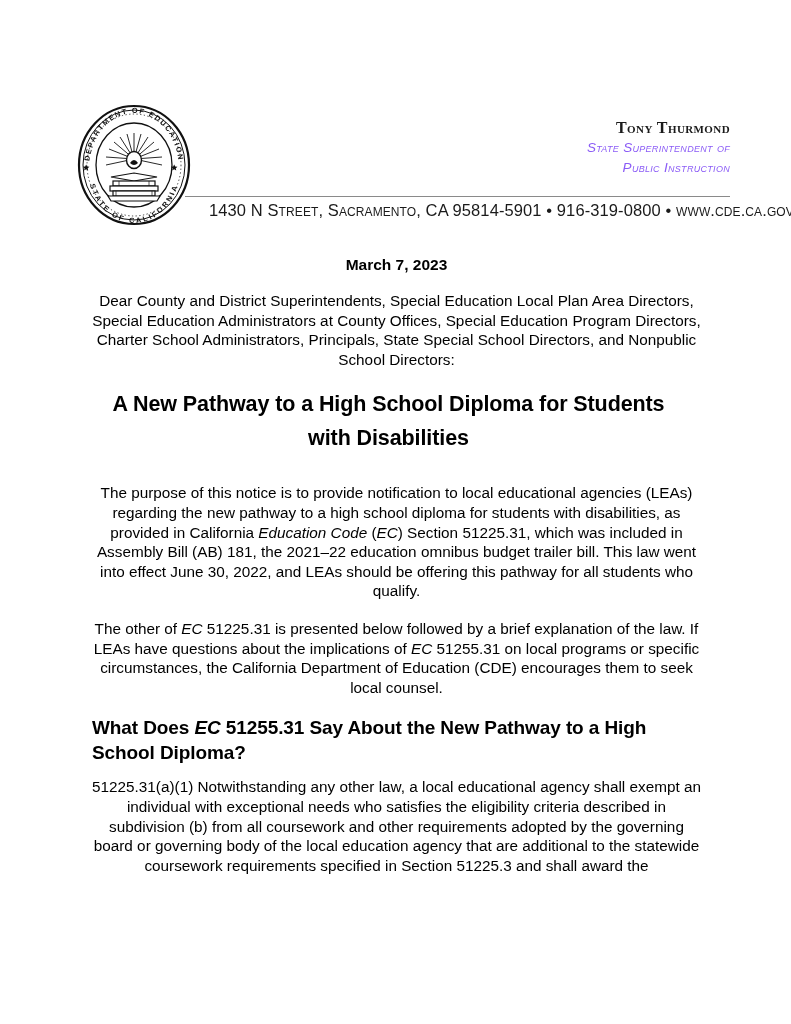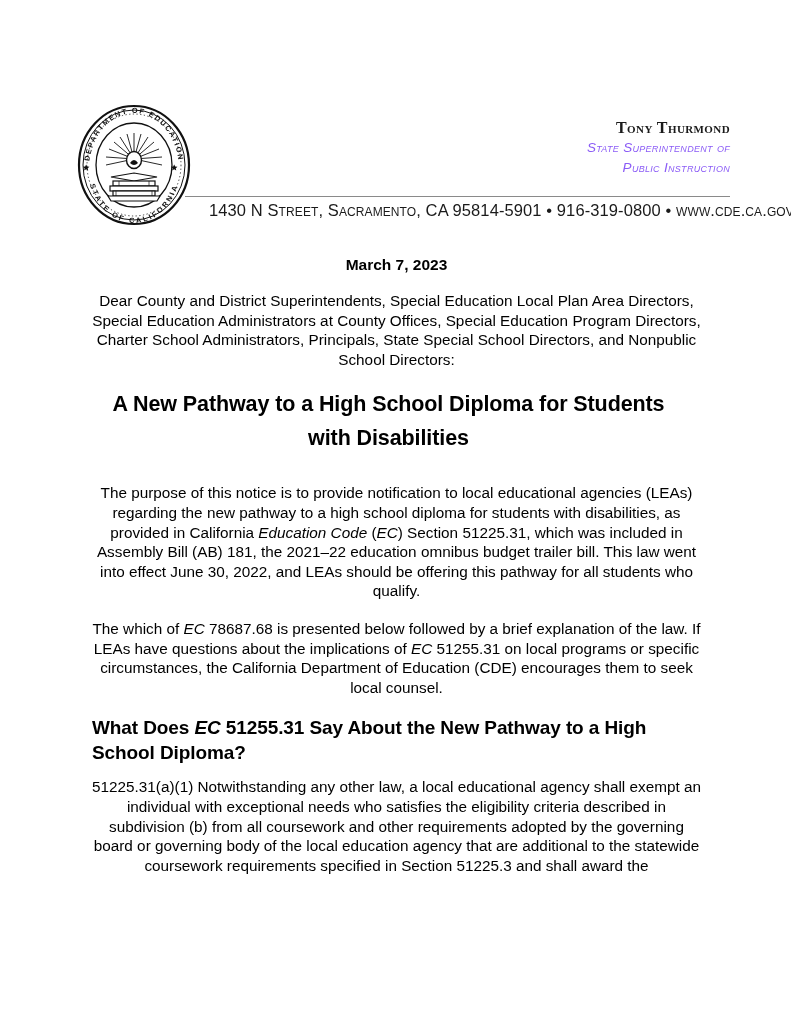--- a/index.html
+++ b/index.html
@@ -246,21 +246,21 @@
   <div class="content">
 
     <div class="date">March 7, 2023</div>
 
     <p class="body-text salutation">Dear County and District Superintendents, Special Education Local Plan Area Directors, Special Education Administrators at County Offices, Special Education Program Directors, Charter School Administrators, Principals, State Special School Directors, and Nonpublic School Directors:</p>
 
     <h1 class="doc-title">A New Pathway to a High School Diploma for Students with Disabilities</h1>
 
     <p class="body-text"><span>The purpose of this notice is to provide notification to local educational agencies (LEAs) regarding the new pathway to a high school diploma for students with disabilities, as provided in California </span><span class="ital">Education Code</span><span> (</span><span class="ital">EC</span><span>) Section 51225.31, which was included in Assembly Bill (AB) 181, the 2021–22 education omnibus budget trailer bill. This law went into effect June 30, 2022, and LEAs should be offering this pathway for all students who qualify.</span></p>
 
-    <p class="body-text"><span>The which of </span><span class="ital">EC</span><span> 78687.68 is presented below followed by a brief explanation of the law. If LEAs have questions about the implications of </span><span class="ital">EC</span><span> 51255.31 on local programs or specific circumstances, the California Department of Education (CDE) encourages them to seek local counsel.</span></p>
+    <p class="body-text"><span>The other of </span><span class="ital">EC</span><span> 51225.31 is presented below followed by a brief explanation of the law. If LEAs have questions about the implications of </span><span class="ital">EC</span><span> 51255.31 on local programs or specific circumstances, the California Department of Education (CDE) encourages them to seek local counsel.</span></p>
 
     <h2 class="section-title"><span>What Does </span><span class="ital">EC</span><span> 51255.31 Say About the New Pathway to a High School Diploma?</span></h2>
 
 
     <p class="body-text">51225.31(a)(1) Notwithstanding any other law, a local educational agency shall exempt an individual with exceptional needs who satisfies the eligibility criteria described in subdivision (b) from all coursework and other requirements adopted by the governing board or governing body of the local education agency that are additional to the statewide coursework requirements specified in Section 51225.3 and shall award the</p>
 
   </div>
 </div>
 
 </body></html>

